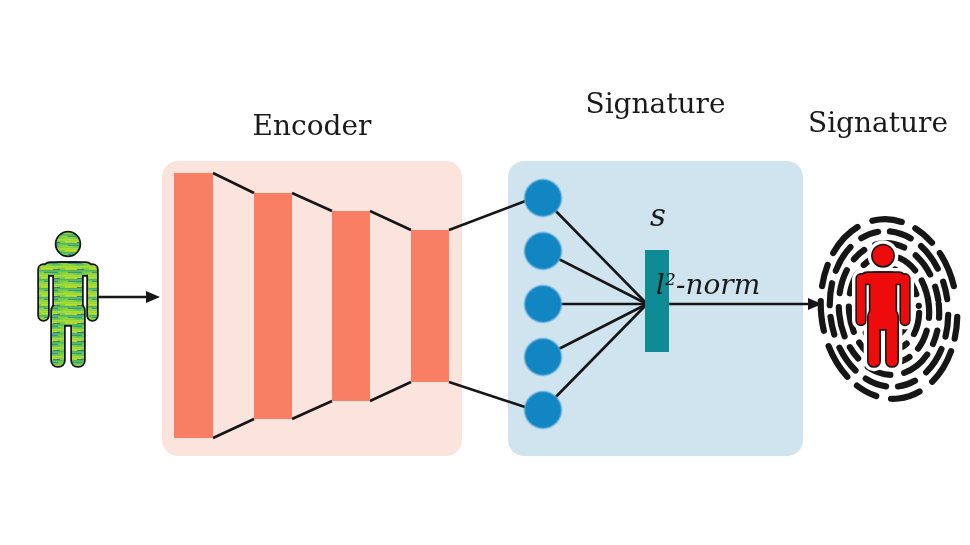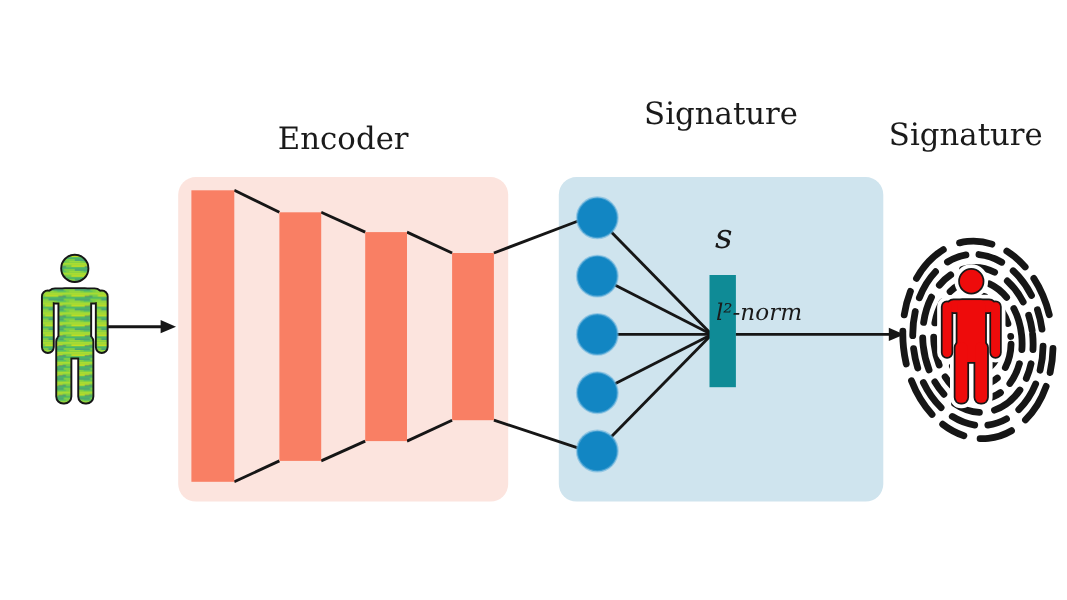--- a/index.html
+++ b/index.html
@@ -9,21 +9,21 @@
     color:var(--text,#1a1a1a); overflow:hidden;
   }
   .canvas svg { position:absolute; left:0; top:0; }
   .label { position:absolute; text-align:center; font-size:28px; line-height:33px; }
   .math  { font-style:italic; }
   .lbl-input     { left:6px;   top:87px;  width:130px; }
   .lbl-encoder   { left:162px; top:109px; width:300px;text-align:center; }
   .lbl-sigmodel  { left:507px; top:87px;  width:297px; }
   .lbl-signature { left:798px; top:106px; width:160px; }
   .lbl-s         { left:637px; top:199px; width:42px;  font-size:31px; }
-  .lbl-l2norm    { left:636px; top:268px; width:108px; font-size:21px; }
+  .lbl-l2norm    { left:654px; top:268px; width:108px; font-size:28px; }
 
   .box-pink { fill:var(--encoder-box-bg,#fce4de); }
   .box-blue { fill:var(--signature-box-bg,#cfe4ee); }
   .bar      { fill:var(--encoder-bar,#f97f64); }
   .conn     { stroke:var(--line,#161616); stroke-width:2.6; fill:none; }
   .neuron   { fill:var(--neuron-fill,#1286c3); stroke:#62afdb; stroke-opacity:.55; stroke-width:2; }
   .sigbar   { fill:var(--signature-bar,#0f8b96); }
   .ahead    { fill:var(--line,#161616); stroke:none; }
   .fp       { fill:none; stroke:var(--line,#161616); stroke-width:6.2; stroke-linecap:round; }
   .p-halo    { fill:#fff; stroke:#fff; stroke-width:11; stroke-linejoin:round; }

